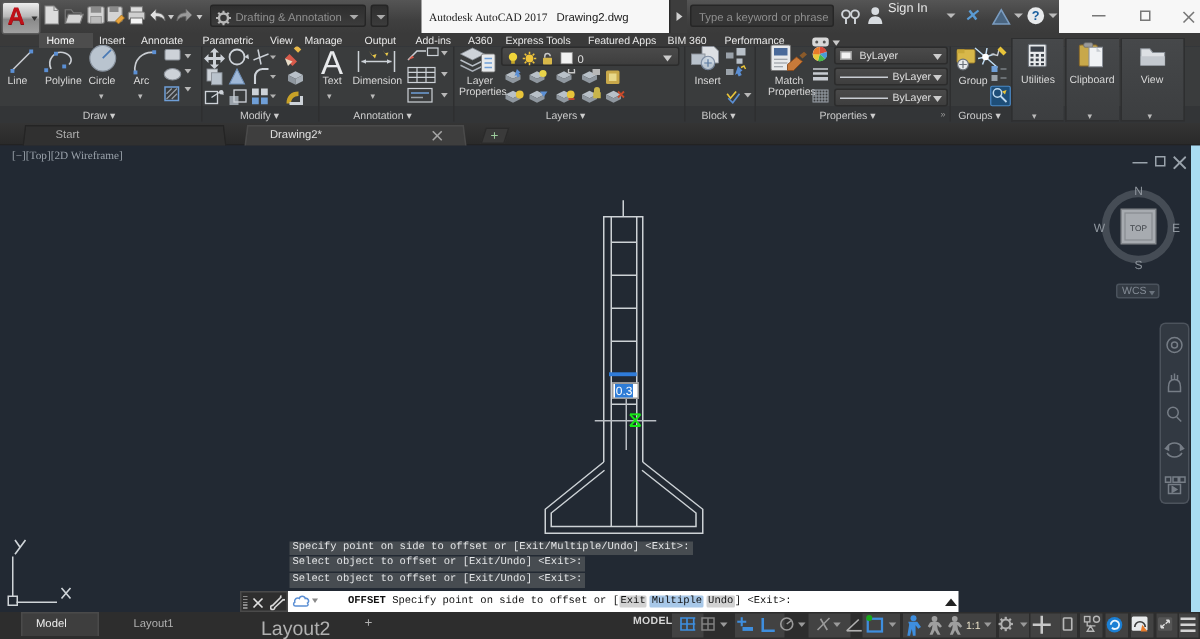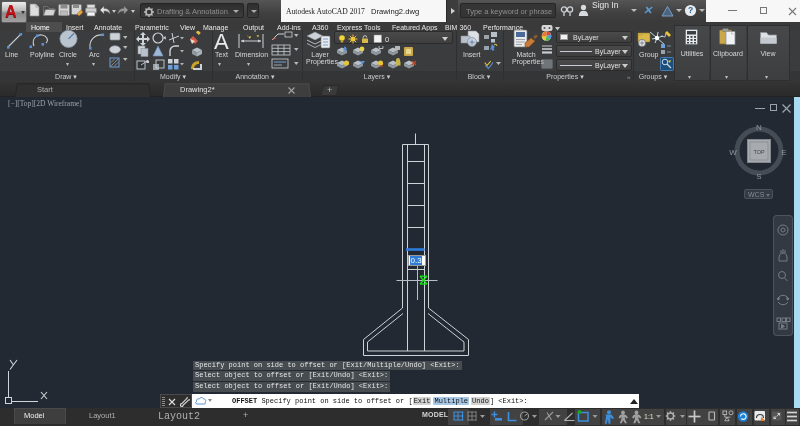--- a/index.html
+++ b/index.html
@@ -650,21 +650,21 @@
     <path d="M2,8 c-1.5,0 -1.8,-2 -0.5,-2.5 c-0.5,-2 1.5,-3.5 3,-2.5 c0.5,-2 3.5,-2 4,0 c2,-0.5 3,2 1.5,3 c1,1.5 0,2 -1,2 z" fill="none" stroke="#5b8fd4" stroke-width="1"></path>
   </svg>
 <div class="abs" style="left:208px;top:399px;width:0;height:0;border-left:2.5px solid transparent;border-right:2.5px solid transparent;border-top:3px solid #888;"></div>
 <div class="abs mono" style="left:209px;top:396.6px;font-size:7px;color:#111;margin-left:23px;"><b>OFFSET</b> Specify point on side to offset or [<span style="background:#d2d2d2;padding:0 1px;border-radius:1px;">Exit</span><span style="background:#a8c8e8;padding:0 1px;border-radius:1px;margin:0 2px;">Multiple</span><span style="background:#d2d2d2;padding:0 1px;border-radius:1px;">Undo</span>] &lt;Exit&gt;:</div>
 <div class="abs" style="left:630px;top:399px;width:0;height:0;border-left:4px solid transparent;border-right:4px solid transparent;border-bottom:5px solid #222;"></div>
 
 <div class="abs" style="left:0;top:408px;width:800px;height:18px;background:#2d2d2d;"></div>
 <div class="abs" style="left:14px;top:408px;width:52px;height:16px;background:#3e3e3e;border:1px solid #4a4a4a;border-bottom:none;"></div>
 <span class="abs" style="left:24px;top:411px;font-size:7.5px;color:#f0f0f0;">Model</span>
 <span class="abs" style="left:89px;top:411px;font-size:7.5px;color:#b0b0b0;">Layout1</span>
-<span class="abs" style="left:158px;top:411px;font-size:10px;color:#b0b0b0;font-family:Liberation Mono, monospace;">Layout2</span>
+<span class="abs" style="left:174px;top:411px;font-size:13px;color:#b0b0b0;">Layout2</span>
 <span class="abs" style="left:243px;top:410px;font-size:9px;color:#b0b0b0;">+</span>
 <span class="abs" style="left:422px;top:411px;font-size:7px;font-weight:bold;color:#d4d4d4;letter-spacing:0.2px;">MODEL</span>
 
 <svg class="abs" style="left:420px;top:408px;" width="380" height="18" viewBox="0 0 380 18">
 
   <g fill="#424242">
     <rect x="28" y="1" width="21" height="16"></rect>
       <rect x="70" y="1" width="33" height="16"></rect>
     <rect x="119" y="1" width="28" height="16"></rect>
       <rect x="155" y="1" width="25" height="16"></rect>

